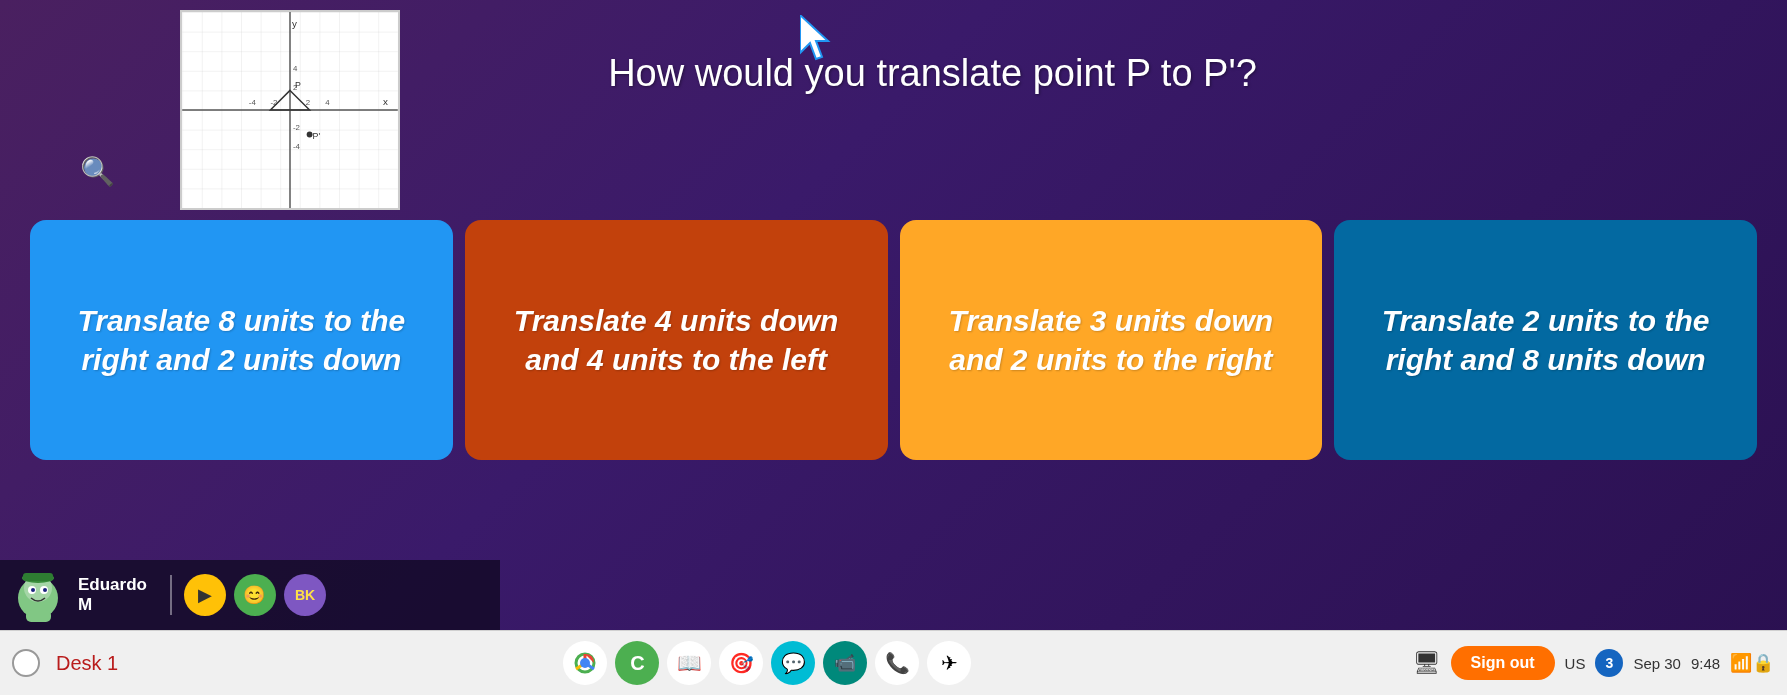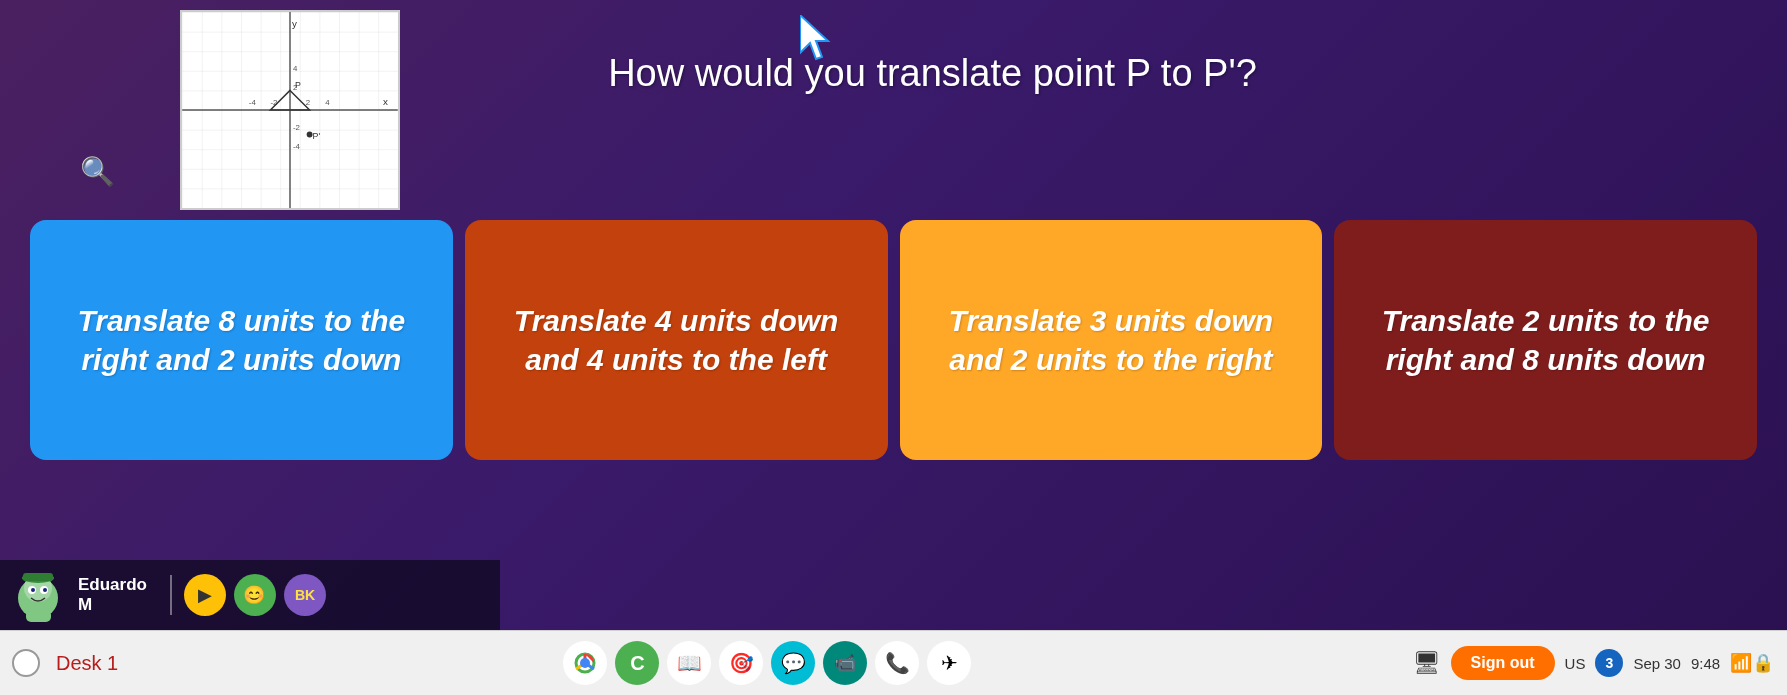--- a/index.html
+++ b/index.html
@@ -91,21 +91,21 @@
       align-items: center;
       justify-content: center;
       padding: 20px;
       cursor: pointer;
       transition: transform 0.1s;
     }
 
     .option-card.blue { background: #2196f3; }
     .option-card.teal { background: #c2410c; }
     .option-card.orange { background: #ffa726; }
-    .option-card.pink { background: #7f1d1d; }
+    .option-card.pink { background: #0369a1; }
 
     .option-text {
       color: white;
       font-size: 30px;
       font-weight: 600;
       text-align: center;
       line-height: 1.3;
       text-shadow: 1px 1px 2px rgba(0,0,0,0.2);
     }
 

